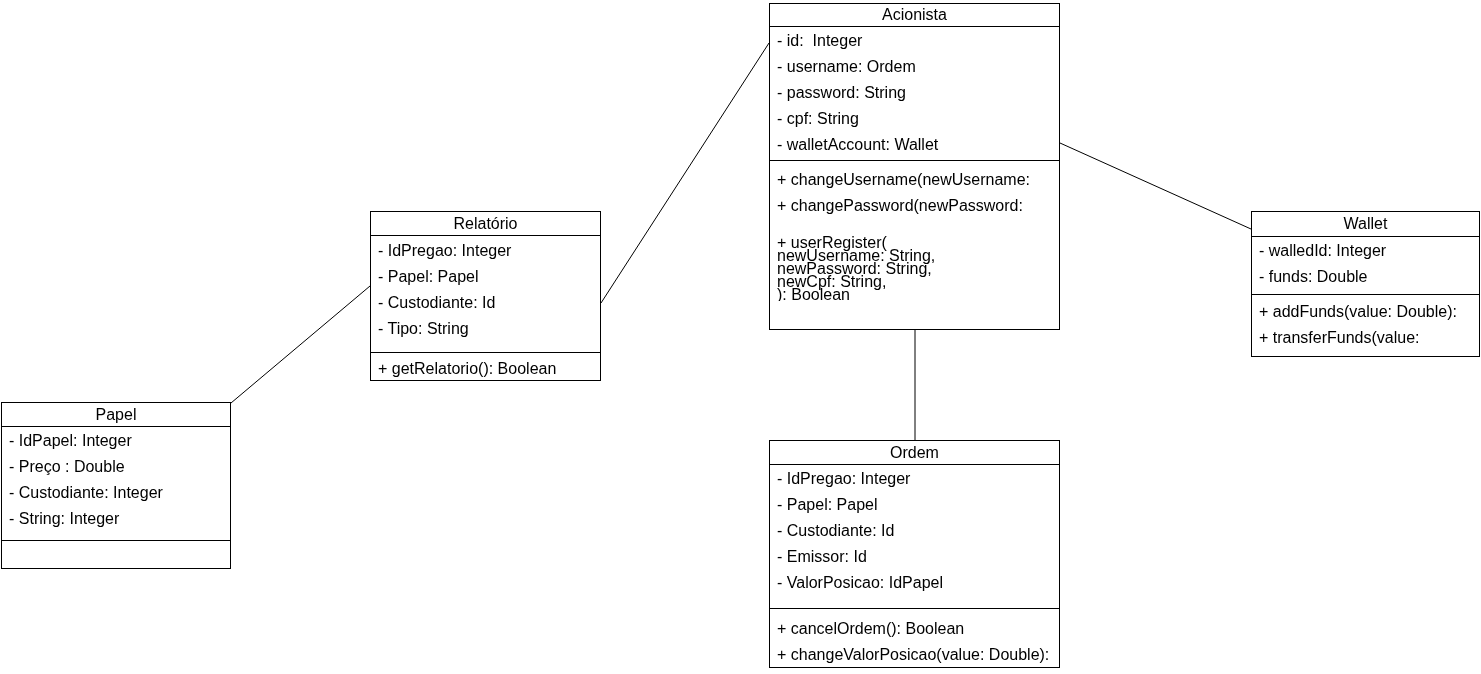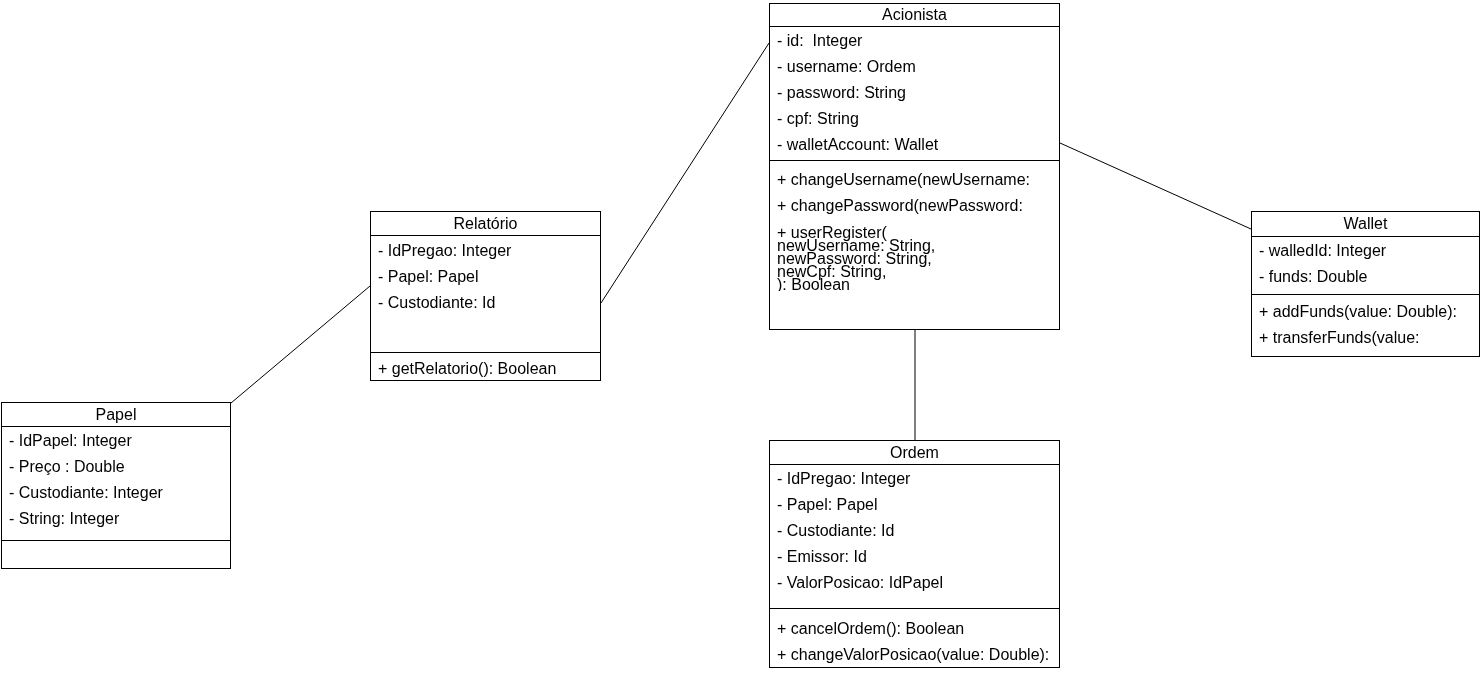--- a/index.html
+++ b/index.html
@@ -57,21 +57,21 @@
     height: 26px;
     line-height: 26px;
     padding-left: 7px;
     padding-right: 4px;
     white-space: pre-wrap;
     overflow: hidden;
   }
   .row.multi {
     height: auto;
     line-height: 13px;
-    margin-top: 7px;
+    margin-top: 17px;
   }
 
   
   #box-acionista { left: 769px; top: 3px;   width: 291px; height: 327px; }
   #box-acionista .uml-title            { height: 23px; line-height: 22px; }
   #box-acionista .uml-section.attrs    { height: 134px; padding-top: 1px; }
   #box-acionista .uml-section.methods  { padding-top: 6px; }
 
   #box-relatorio { left: 370px; top: 211px; width: 231px; height: 170px; }
   #box-relatorio .uml-title            { height: 24px; line-height: 23px; }
@@ -123,20 +123,21 @@
 ): Boolean</div>
     </div>
   </div>
 
   <div class="uml-class" id="box-relatorio">
     <div class="uml-title">Relatório</div>
     <div class="uml-section attrs divided">
       <div class="row">- IdPregao: Integer</div>
       <div class="row">- Papel: Papel</div>
       <div class="row">- Custodiante: Id</div>
+      <div class="row">- Tipo: String</div>
     </div>
     <div class="uml-section methods last">
       <div class="row">+ getRelatorio(): Boolean</div>
     </div>
   </div>
 
   <div class="uml-class" id="box-papel">
     <div class="uml-title">Papel</div>
     <div class="uml-section attrs divided">
       <div class="row">- IdPapel: Integer</div>

